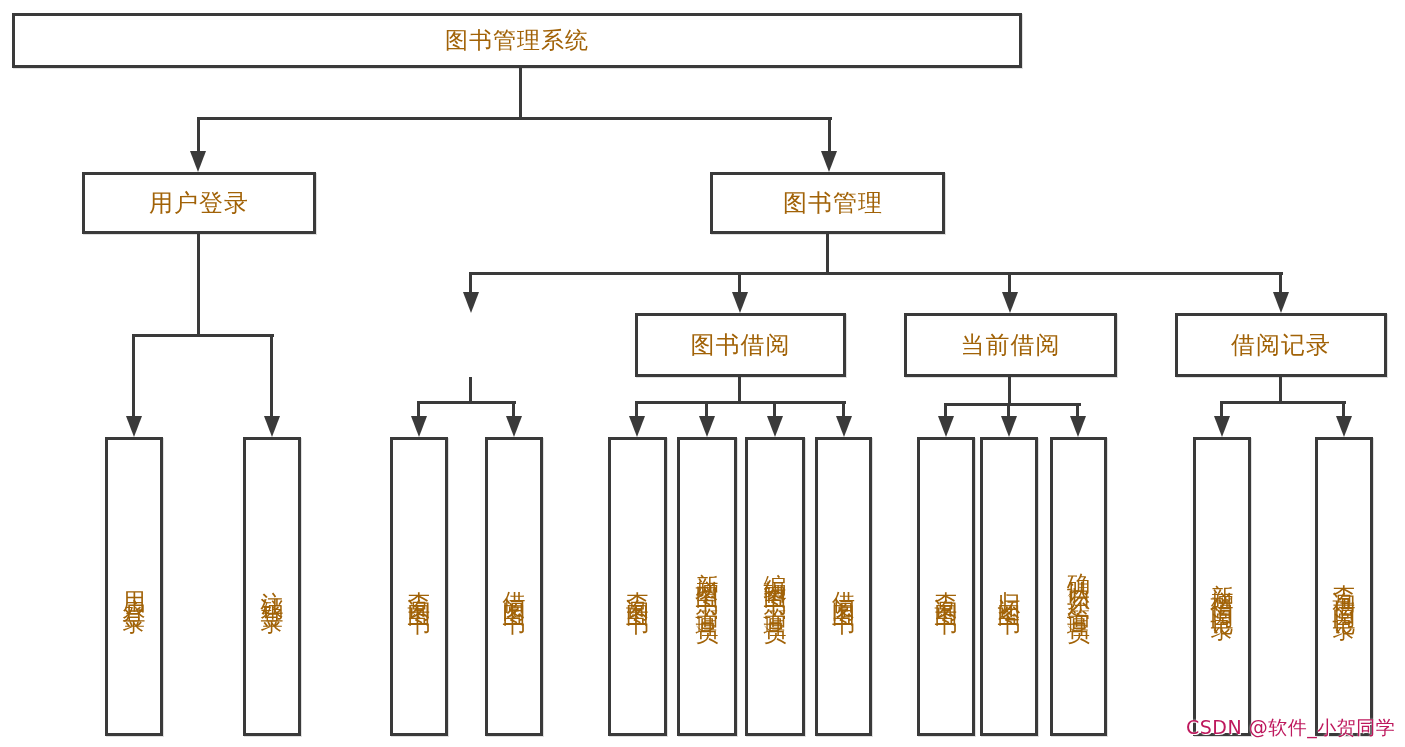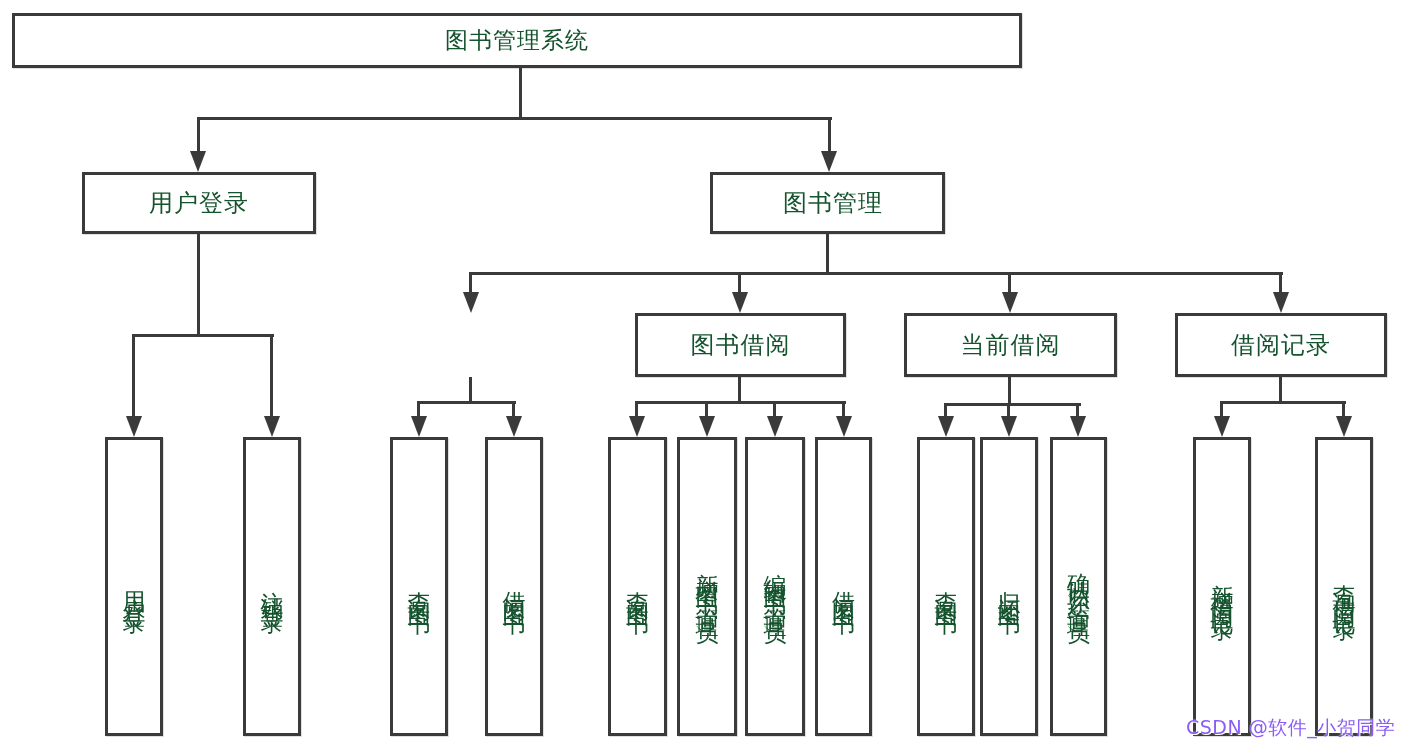--- a/index.html
+++ b/index.html
@@ -6,42 +6,42 @@
   body{
     width:1405px;height:747px;background:#ffffff;overflow:hidden;
     font-family:"DejaVu Sans","Liberation Sans",sans-serif;
     color:#2f2f2f;
   }
   .canvas{position:relative;width:1405px;height:747px;background:#ffffff;}
   .box{
     position:absolute;box-sizing:border-box;background:#ffffff;
     border:3px solid #3a3a3a;
     display:flex;align-items:center;justify-content:center;
-    font-size:24px;color:#14532d;letter-spacing:1px;
+    font-size:24px;color:#a16207;letter-spacing:1px;
     box-shadow:1px 1px 0 rgba(130,130,130,0.25);
   }
   .box.root{font-size:23px;}
   .leaf{top:437px;height:299px;}
   .vtext{
     writing-mode:vertical-lr;text-orientation:mixed;
     font-size:23px;letter-spacing:7px;line-height:1.0;
     white-space:nowrap;
   }
   .hline,.vline{position:absolute;background:#3a3a3a;}
   .hline{height:3px;}
   .vline{width:3px;}
   .arrow{
     position:absolute;width:0;height:0;
     border-left:8px solid transparent;
     border-right:8px solid transparent;
     border-top:21px solid #3a3a3a;
   }
   .watermark{
     position:absolute;left:1186px;top:715px;z-index:10;
-    font-size:19px;color:#8b5cf6;letter-spacing:0.5px;
+    font-size:19px;color:#be185d;letter-spacing:0.5px;
     text-shadow:0 0 2px #ffffff,1px 1px 0 #ffffff;
     white-space:nowrap;
   }
 </style>
 </head>
 <body>
 
 <div class="canvas">
 
   <div class="box root" style="left:12px;top:13px;width:1010px;height:55px;">

